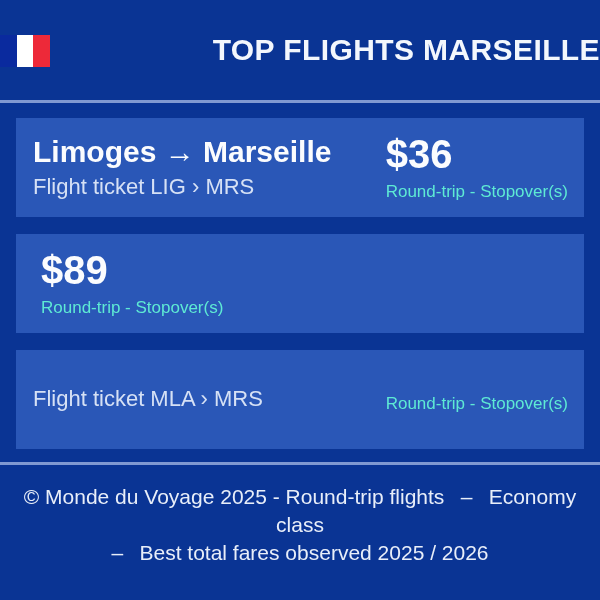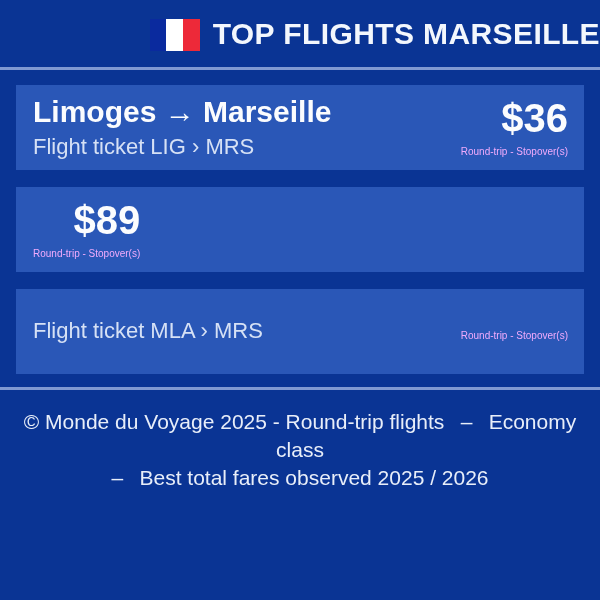--- a/index.html
+++ b/index.html
@@ -6,24 +6,24 @@
   body {
     width: 600px; height: 600px;
     background: #0A3494;
     font-family: "Liberation Sans", "DejaVu Sans", sans-serif;
     overflow: hidden;
     position: relative;
   }
 
   
   .header {
-    height: 67px;
+    height: 100px;
     display: flex;
     align-items: center;
-    justify-content: flex-end;
+    justify-content: space-between;
     gap: 13px;
   }
   .flag {
     width: 50px; height: 32px;
     display: flex;
     flex-shrink: 0;
     margin-top: 2px;
   }
   .flag .stripe { flex: 1; }
   .flag .blue  { background: #0A2A9E; }
@@ -44,21 +44,21 @@
   }
 
   
   .cards {
     margin: 15px 16px 0 16px;
     display: flex;
     flex-direction: column;
     gap: 17px;
   }
   .card {
-    height: 85px;
+    height: 99px;
     background: #2A57B7;
     display: flex;
     align-items: center;
     justify-content: space-between;
     padding: 0 16px 0 17px;
     box-sizing: border-box;
   }
   .card-left { display: flex; flex-direction: column; }
   .route {
     font-size: 30px;
@@ -68,32 +68,32 @@
     margin-bottom: 7px;
     white-space: nowrap;
   }
   .desc {
     font-size: 22px;
     font-weight: 400;
     color: #D6E1F5;
     line-height: 1.1;
     white-space: nowrap;
   }
-  .card-right { text-align: right; }
+  .card-right { text-align: left; margin-left: 8px; }
   .price {
     font-size: 40px;
     font-weight: 700;
     color: #FBFCFE;
     line-height: 1;
   }
   .note {
     margin-top: 8px;
-    font-size: 10px;
+    font-size: 17px;
     font-weight: 400;
-    color: #f0abfc;
+    color: #5eead4;
     white-space: nowrap;
   }
 
   
   .footer-divider { margin-top: 13px; }
   .footer {
     padding-top: 18px;
     text-align: center;
     font-size: 21px;
     line-height: 28px;

